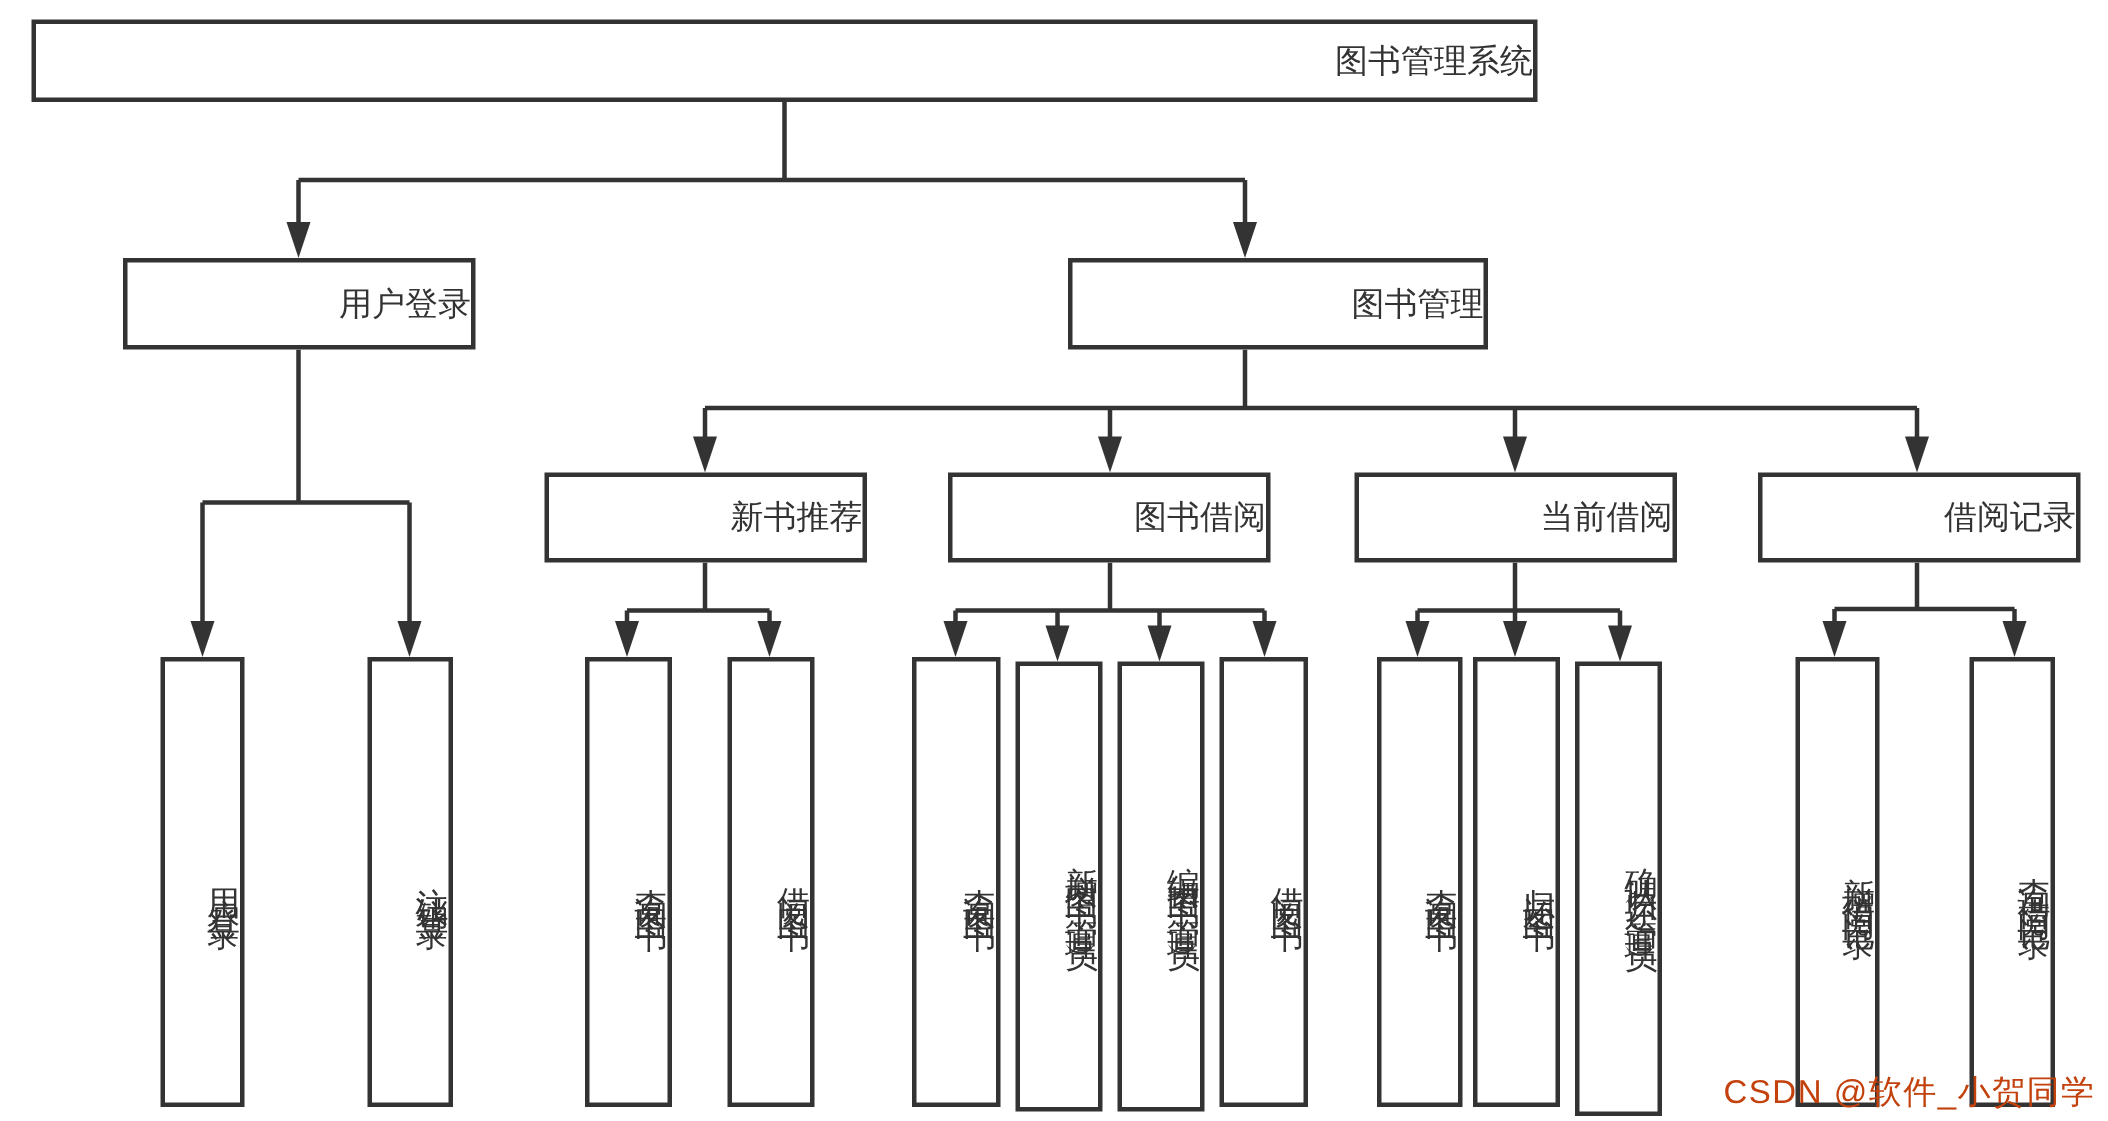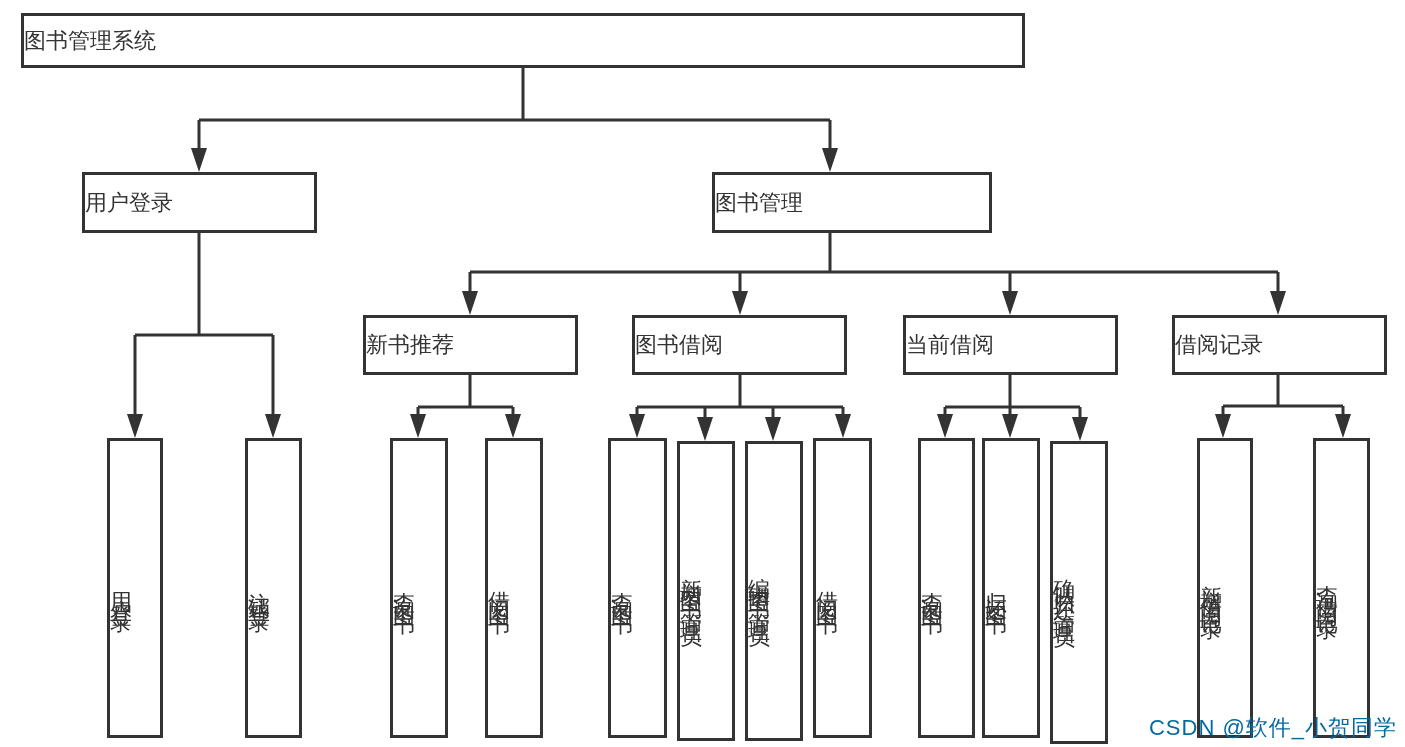--- a/index.html
+++ b/index.html
@@ -3,31 +3,31 @@
 <meta charset="utf-8">
 <style>
   html,body{margin:0;padding:0;background:#ffffff;}
   .stage{
     position:relative;width:1405px;height:747px;background:#ffffff;overflow:hidden;
     font-family:"Liberation Sans","DejaVu Sans",sans-serif;color:#333333;
   }
   .wires{position:absolute;left:0;top:0;width:1405px;height:747px;pointer-events:none;}
   .node{
     position:absolute;box-sizing:border-box;border:3px solid #333333;background:#ffffff;
-    display:flex;align-items:center;justify-content:flex-start;
+    display:flex;align-items:center;justify-content:flex-end;
     font-size:22px;color:#333333;z-index:2;
   }
   .node.h span{white-space:nowrap;}
   .node.v span{
     writing-mode:vertical-rl;text-orientation:mixed;
     letter-spacing:7px;line-height:1;white-space:nowrap;
   }
   .watermark{
     position:absolute;right:8px;bottom:4px;z-index:3;
-    font-size:22px;color:#0369a1;letter-spacing:1px;
+    font-size:22px;color:#c2410c;letter-spacing:1px;
   }
 </style>
 </head>
 <body>
 
 <div class="stage">
 
   <svg class="wires" viewBox="0 0 1405 747" xmlns="http://www.w3.org/2000/svg">
     <path fill="none" stroke="#333333" stroke-width="3" d="
       M523,68 L523,120

